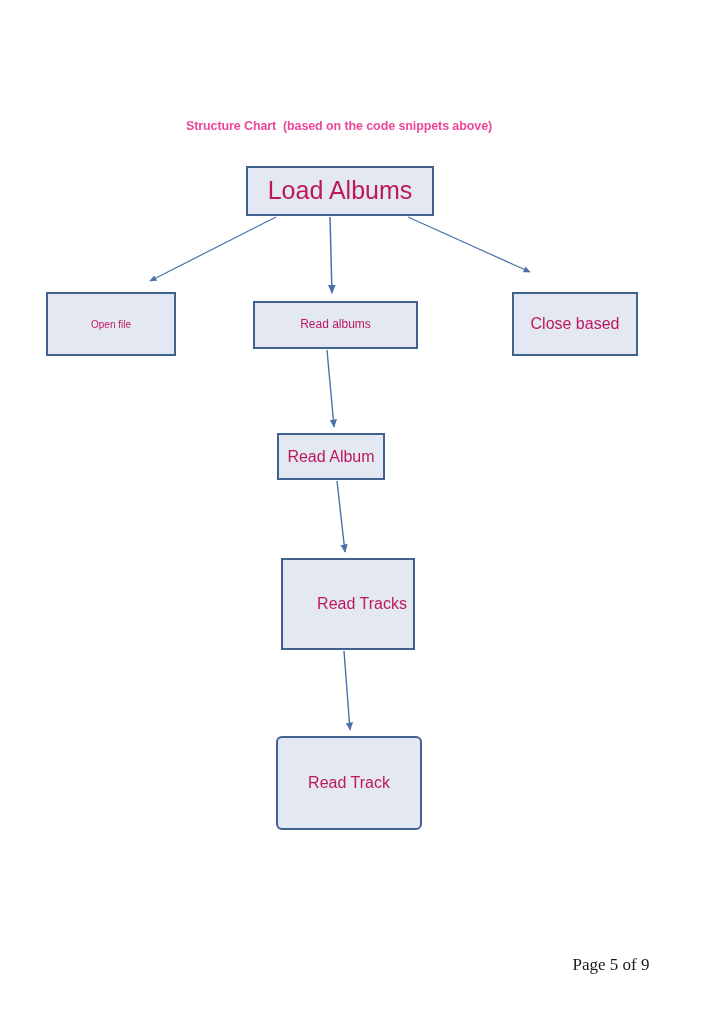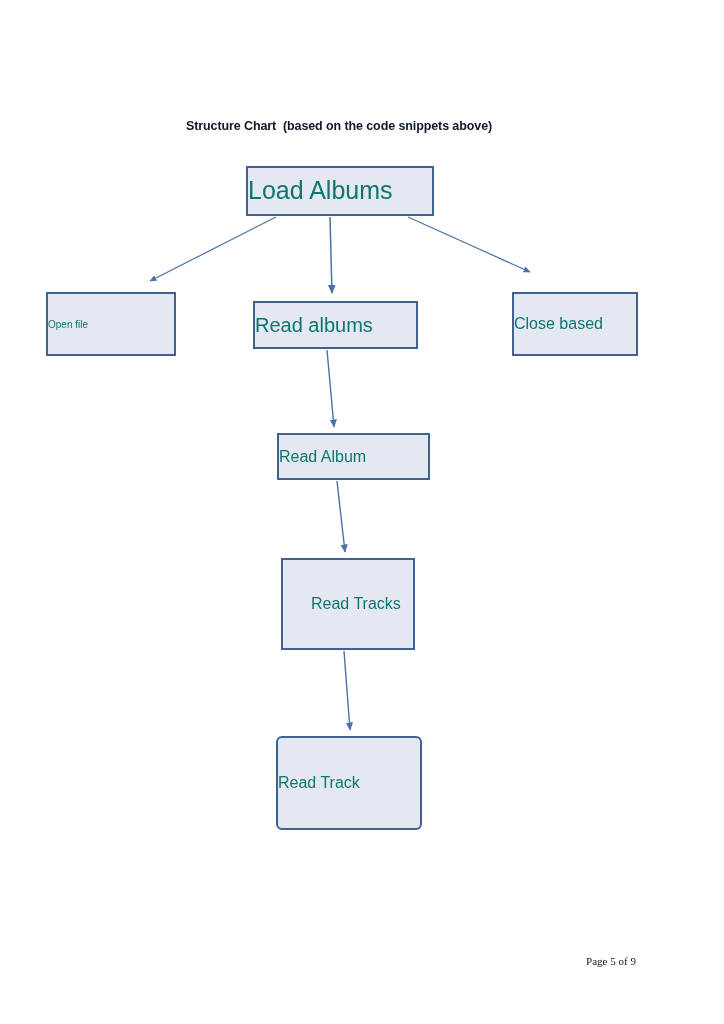--- a/index.html
+++ b/index.html
@@ -20,42 +20,43 @@
     background: #ffffff;
   }
   
   .chart-title {
     position: absolute;
     left: 186px;
     top: 119px;
     width: 420px;
     font-size: 12.5px;
     font-weight: bold;
-    color: #0f172a;
+    color: #ec4899;
     letter-spacing: -0.1px;
     white-space: pre;
     font-family: "Liberation Sans", sans-serif;
   }
   
   #connectors {
     position: absolute;
     left: 0;
     top: 0;
     width: 724px;
     height: 1024px;
   }
   
   .node {
     position: absolute;
     box-sizing: border-box;
     background: #e3e8f3;
     border: 2px solid #41618f;
     display: flex;
     align-items: center;
-    color: #0f766e;
+    justify-content: center;
+    color: #be185d;
     font-family: "Liberation Sans", sans-serif;
   }
   .node .node-label {
     display: block;
     text-align: center;
     line-height: 1.1;
     white-space: nowrap;
   }
   #node-load-albums {
     left: 246px;
@@ -75,35 +76,35 @@
   #node-open-file .node-label {
     font-size: 10px;
   }
   #node-read-albums {
     left: 253px;
     top: 301px;
     width: 165px;
     height: 48px;
   }
   #node-read-albums .node-label {
-    font-size: 20px;
+    font-size: 12px;
   }
   #node-close-file {
     left: 512px;
     top: 292px;
     width: 126px;
     height: 64px;
   }
   #node-close-file .node-label {
     font-size: 16px;
   }
   #node-read-album {
     left: 277px;
     top: 433px;
-    width: 153px;
+    width: 108px;
     height: 47px;
   }
   #node-read-album .node-label {
     font-size: 16px;
   }
   #node-read-tracks {
     left: 281px;
     top: 558px;
     width: 134px;
     height: 92px;
@@ -123,21 +124,21 @@
     font-size: 16px;
   }
   
   .page-footer {
     position: absolute;
     left: 556px;
     top: 955px;
     width: 110px;
     text-align: center;
     font-family: "Liberation Serif", serif;
-    font-size: 11px;
+    font-size: 17px;
     color: #1a1a1a;
     white-space: nowrap;
   }
 </style>
 </head>
 <body>
 
 <div id="page">
 
   <div class="chart-title">Structure Chart  (based on the code snippets above)</div>

